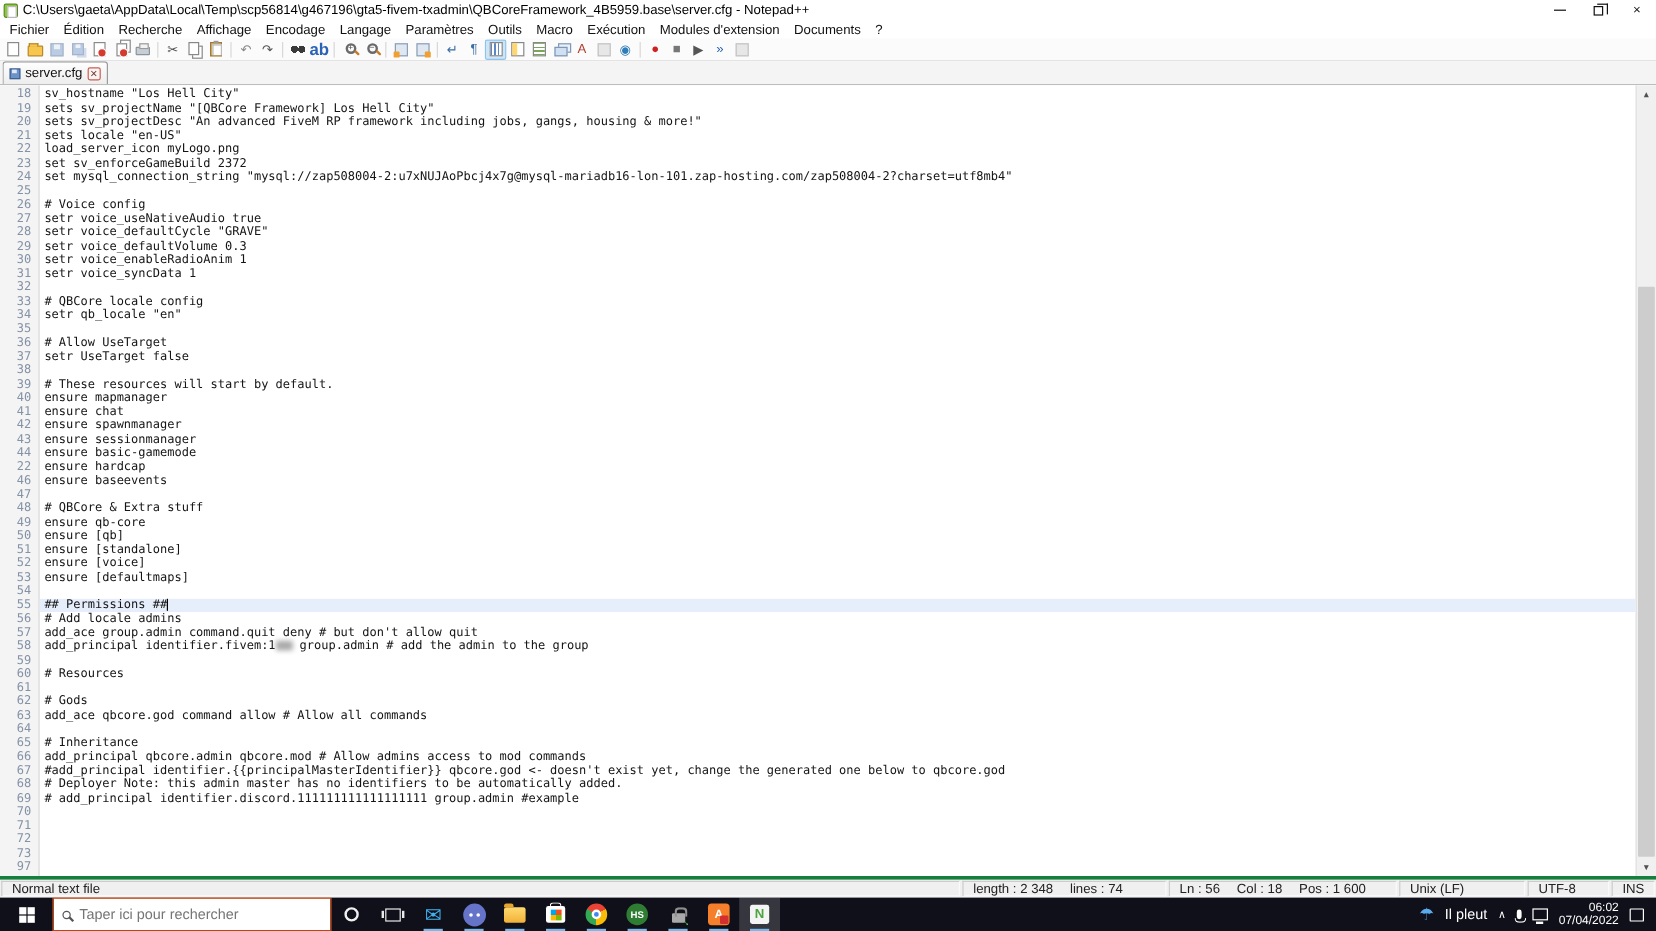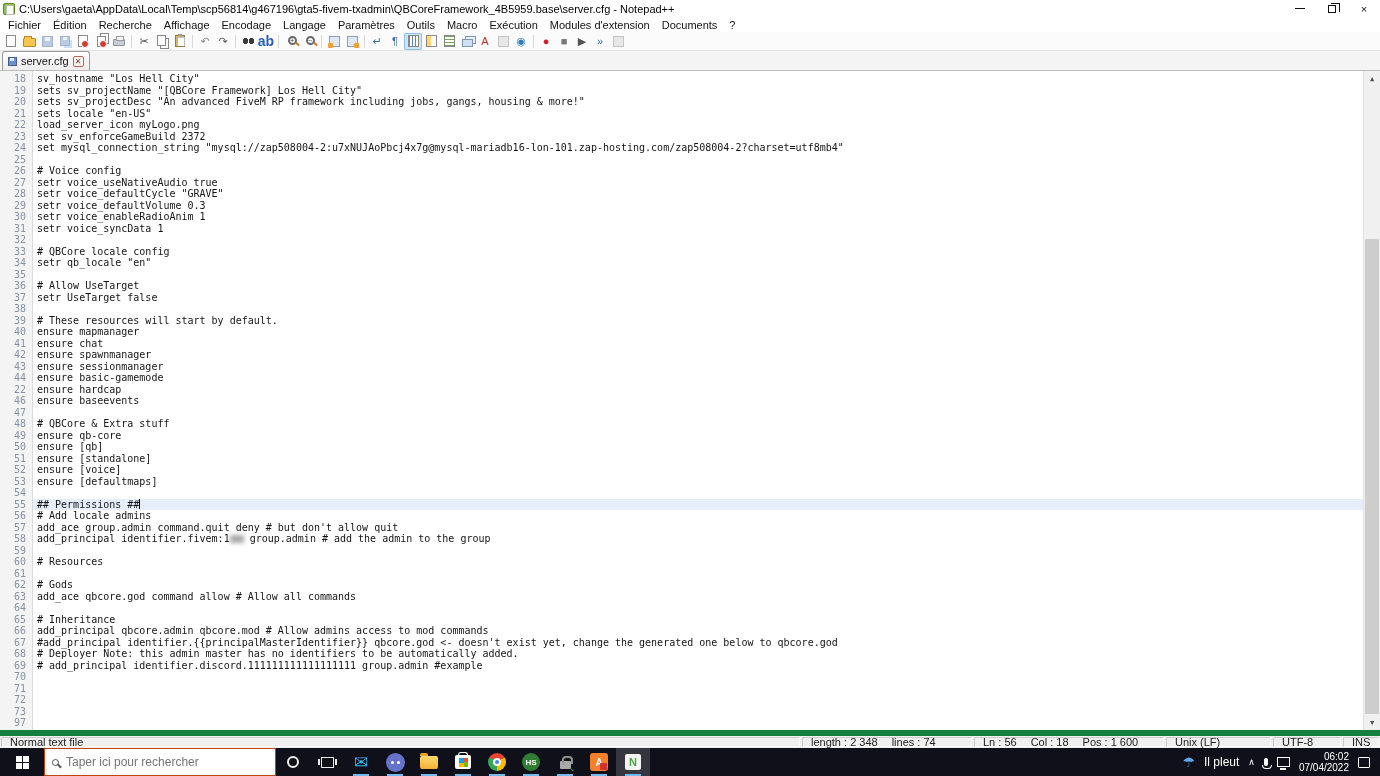--- a/index.html
+++ b/index.html
@@ -110,21 +110,21 @@
   .caret { display:inline-block; width:1px; height:10px; background:#000; vertical-align:text-top; }
   .redact { display:inline-block; width:14px; height:8px; background:#a9a9a9; filter:blur(2px);
             vertical-align:middle; }
   .vscroll { width:17px; background:#f0f0f0; border-left:1px solid #e2e2e2; position:relative; flex:none; }
   .sarrow { position:absolute; left:0; width:100%; height:15px; display:flex; align-items:center;
             justify-content:center; font-size:7px; color:#505050; }
   .sarrow.up { top:0; } .sarrow.down { bottom:0; }
   .sthumb { position:absolute; left:1px; right:1px; top:25.5%; bottom:16px; background:#cdcdcd; border-radius:1px; }
 
   
-  .statusbar { height:18px; background:#f0f0f0; border-top:6px solid #15803d; display:flex;
+  .statusbar { height:18px; background:#f0f0f0; border-top:3px solid #15803d; display:flex;
                align-items:stretch; font-size:11px; color:#222; flex:none; }
   .sb-sec { display:flex; align-items:center; padding:0 8px; margin:1px;
             border:1px solid; border-color:#cccccc #fafafa #fafafa #cccccc; white-space:nowrap; }
   .sb-doc { flex:1; }
   .sb-gap { display:inline-block; width:14px; }
 
   
   .taskbar { height:28px; background:#10101a; display:flex; align-items:stretch; color:#fff; flex:none; }
   .start { width:44px; display:flex; align-items:center; justify-content:center; flex:none; }
   .winlogo { width:13px; height:13px; display:grid; grid-template-columns:6px 6px; grid-template-rows:6px 6px; gap:1px; }

